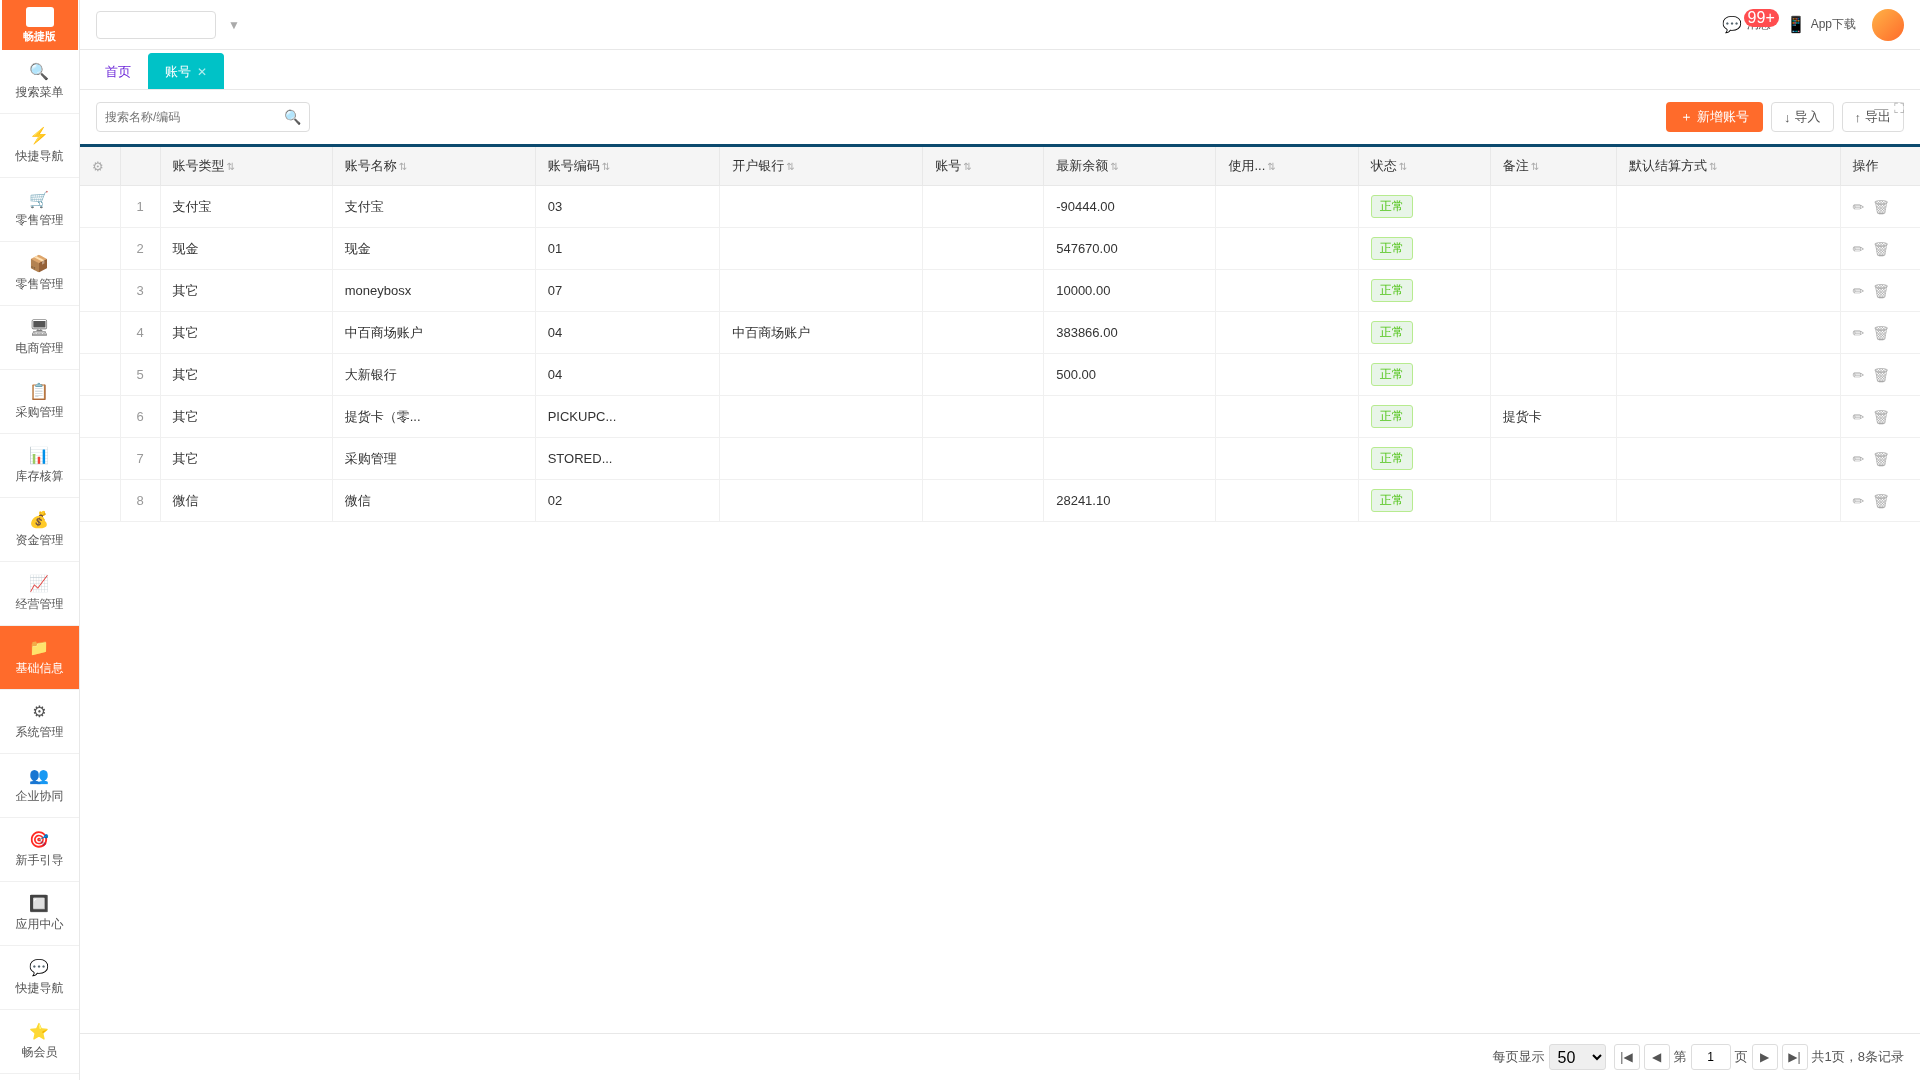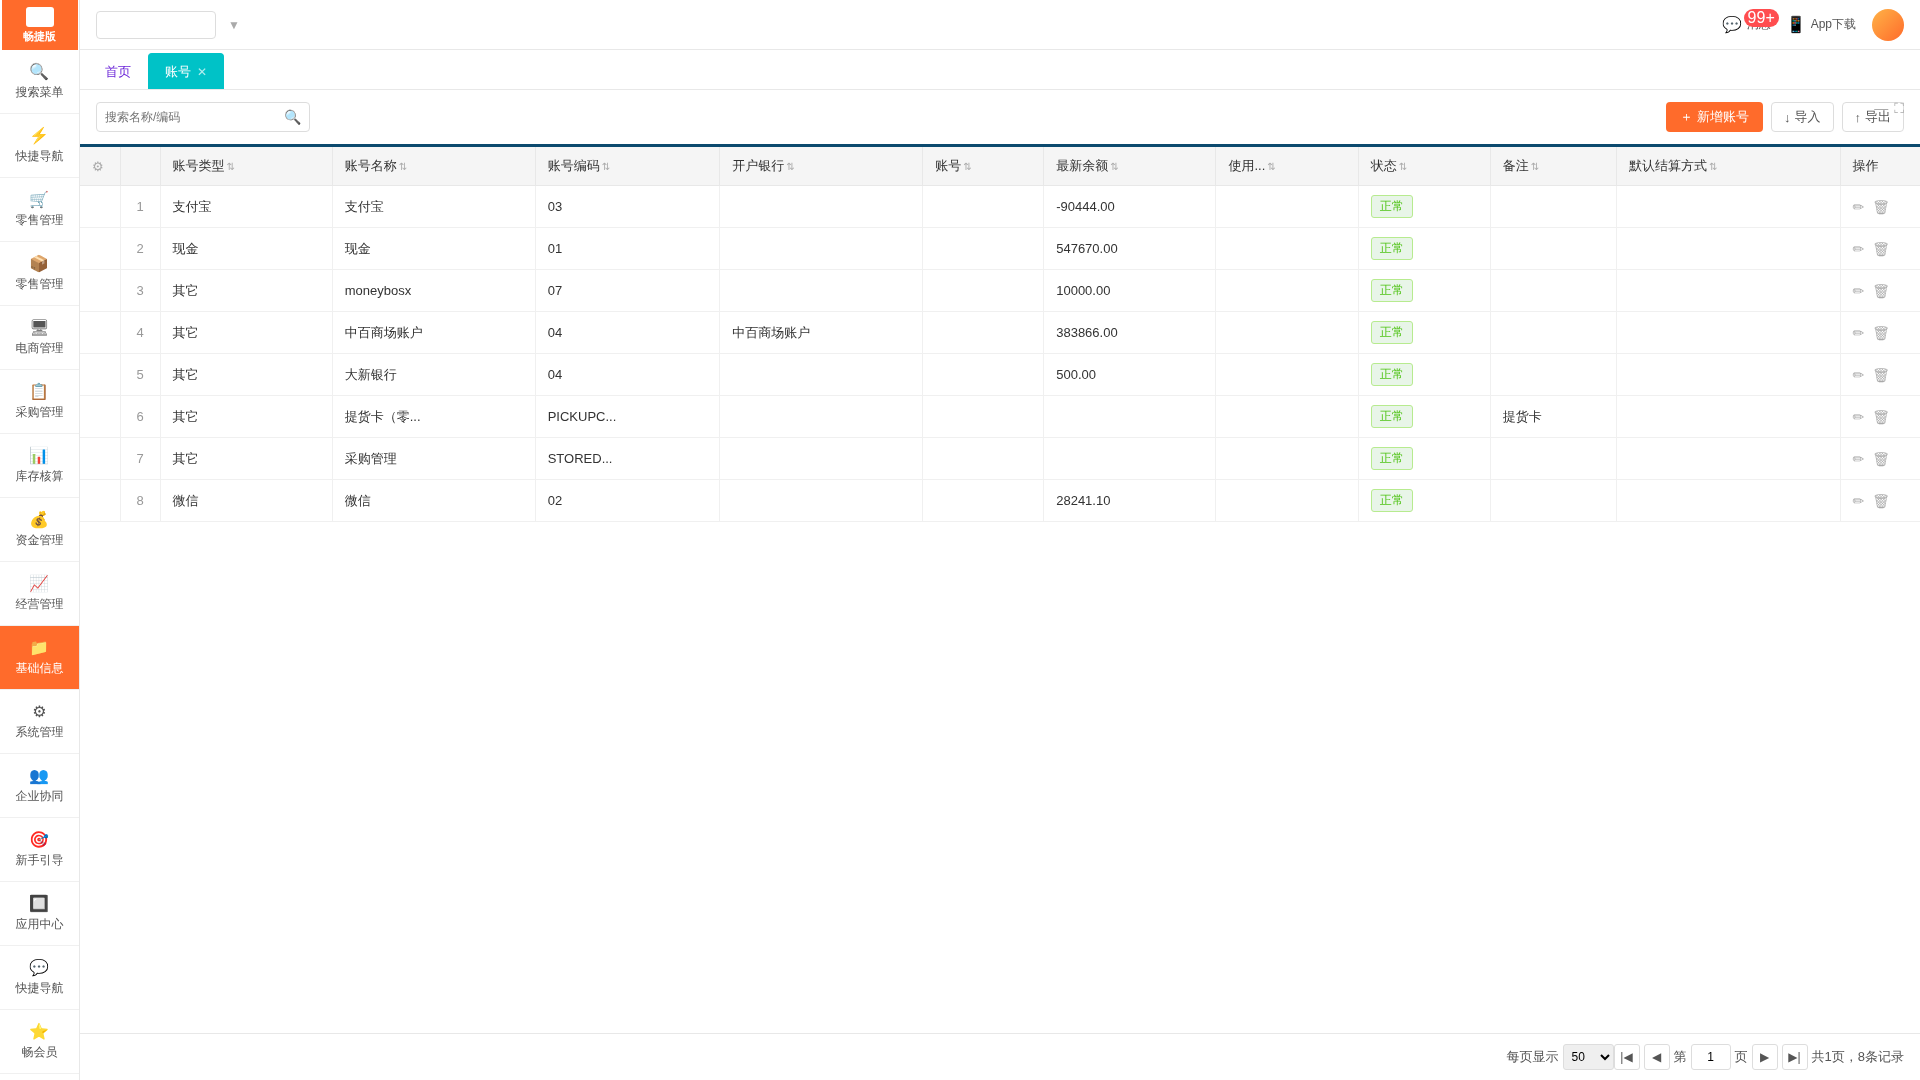--- a/index.html
+++ b/index.html
@@ -312,35 +312,36 @@
     }
     .settings-icon-col { color: #aaa; }
 
     
     .pagination {
       display: flex;
       align-items: center;
       justify-content: flex-end;
       padding: 10px 16px;
       border-top: 1px solid #e8e8e8;
+      gap: 8px;
       flex-shrink: 0;
       font-size: 13px;
       color: #555;
     }
     .page-size-select {
       display: flex;
       align-items: center;
       gap: 4px;
     }
     .page-size-select select {
       height: 26px;
       border: 1px solid #ddd;
       border-radius: 3px;
       padding: 0 4px;
-      font-size: 12px;
+      font-size: 16px;
     }
     .page-nav {
       display: flex;
       align-items: center;
       gap: 4px;
     }
     .page-nav-btn {
       width: 26px;
       height: 26px;
       border: 1px solid #ddd;

